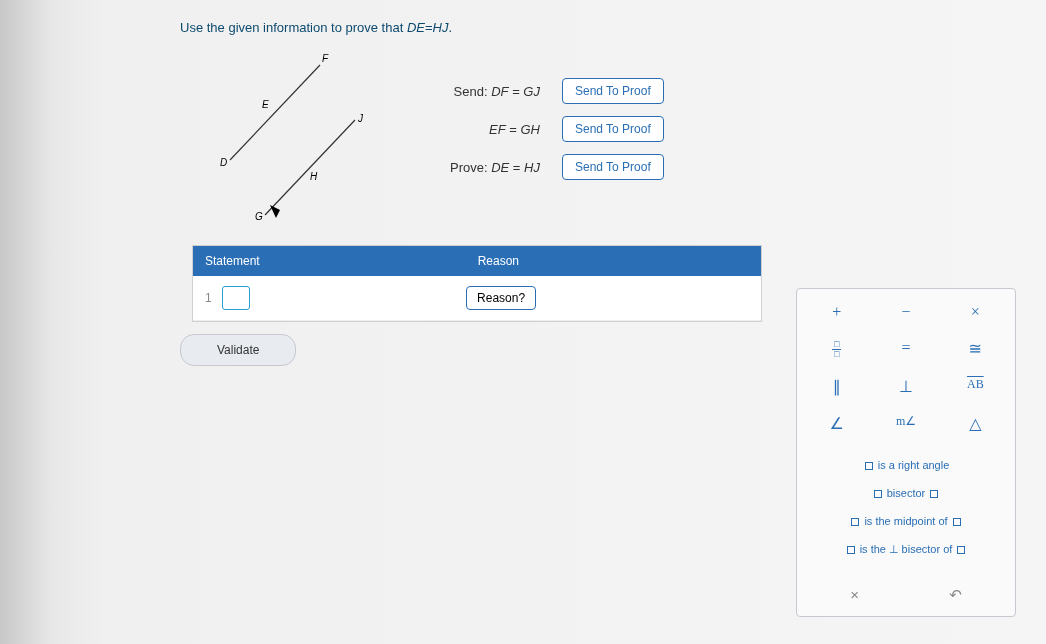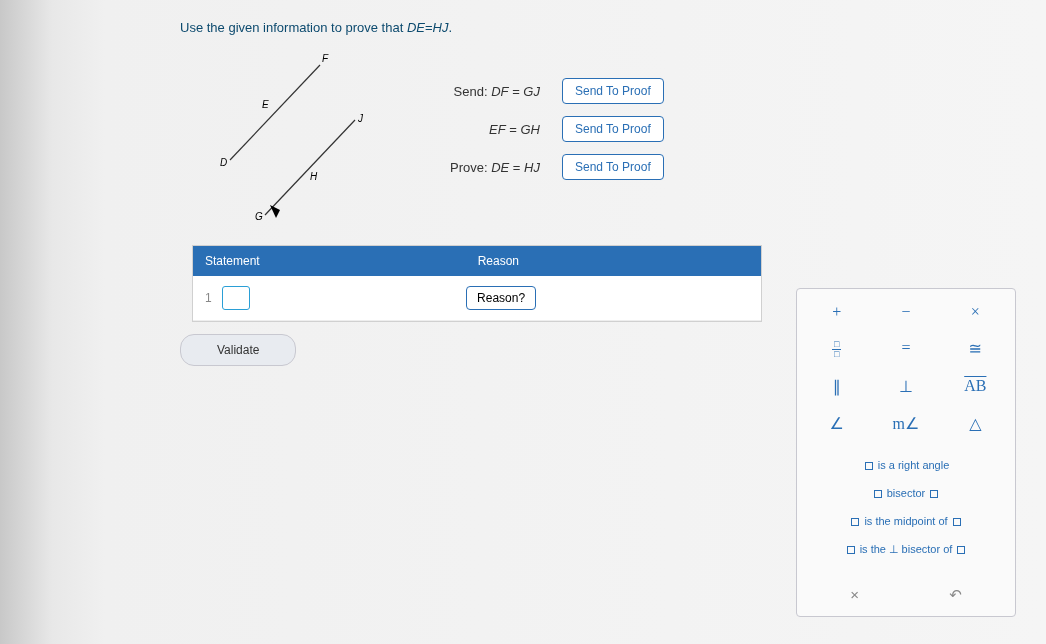--- a/index.html
+++ b/index.html
@@ -120,21 +120,21 @@
       margin-bottom: 14px;
     }
     .tool {
       font-size: 16px;
       color: #2a6fb5;
       text-align: center;
       padding: 4px 0;
       cursor: pointer;
       font-family: 'Times New Roman', serif;
     }
-    .tool.small { font-size: 16px; }
+    .tool.small { font-size: 12px; }
     .phrase-list { }
     .phrase {
       font-size: 11px;
       color: #2a6fb5;
       text-align: center;
       padding: 8px 4px;
       cursor: pointer;
     }
     .phrase .box {
       display: inline-block;

